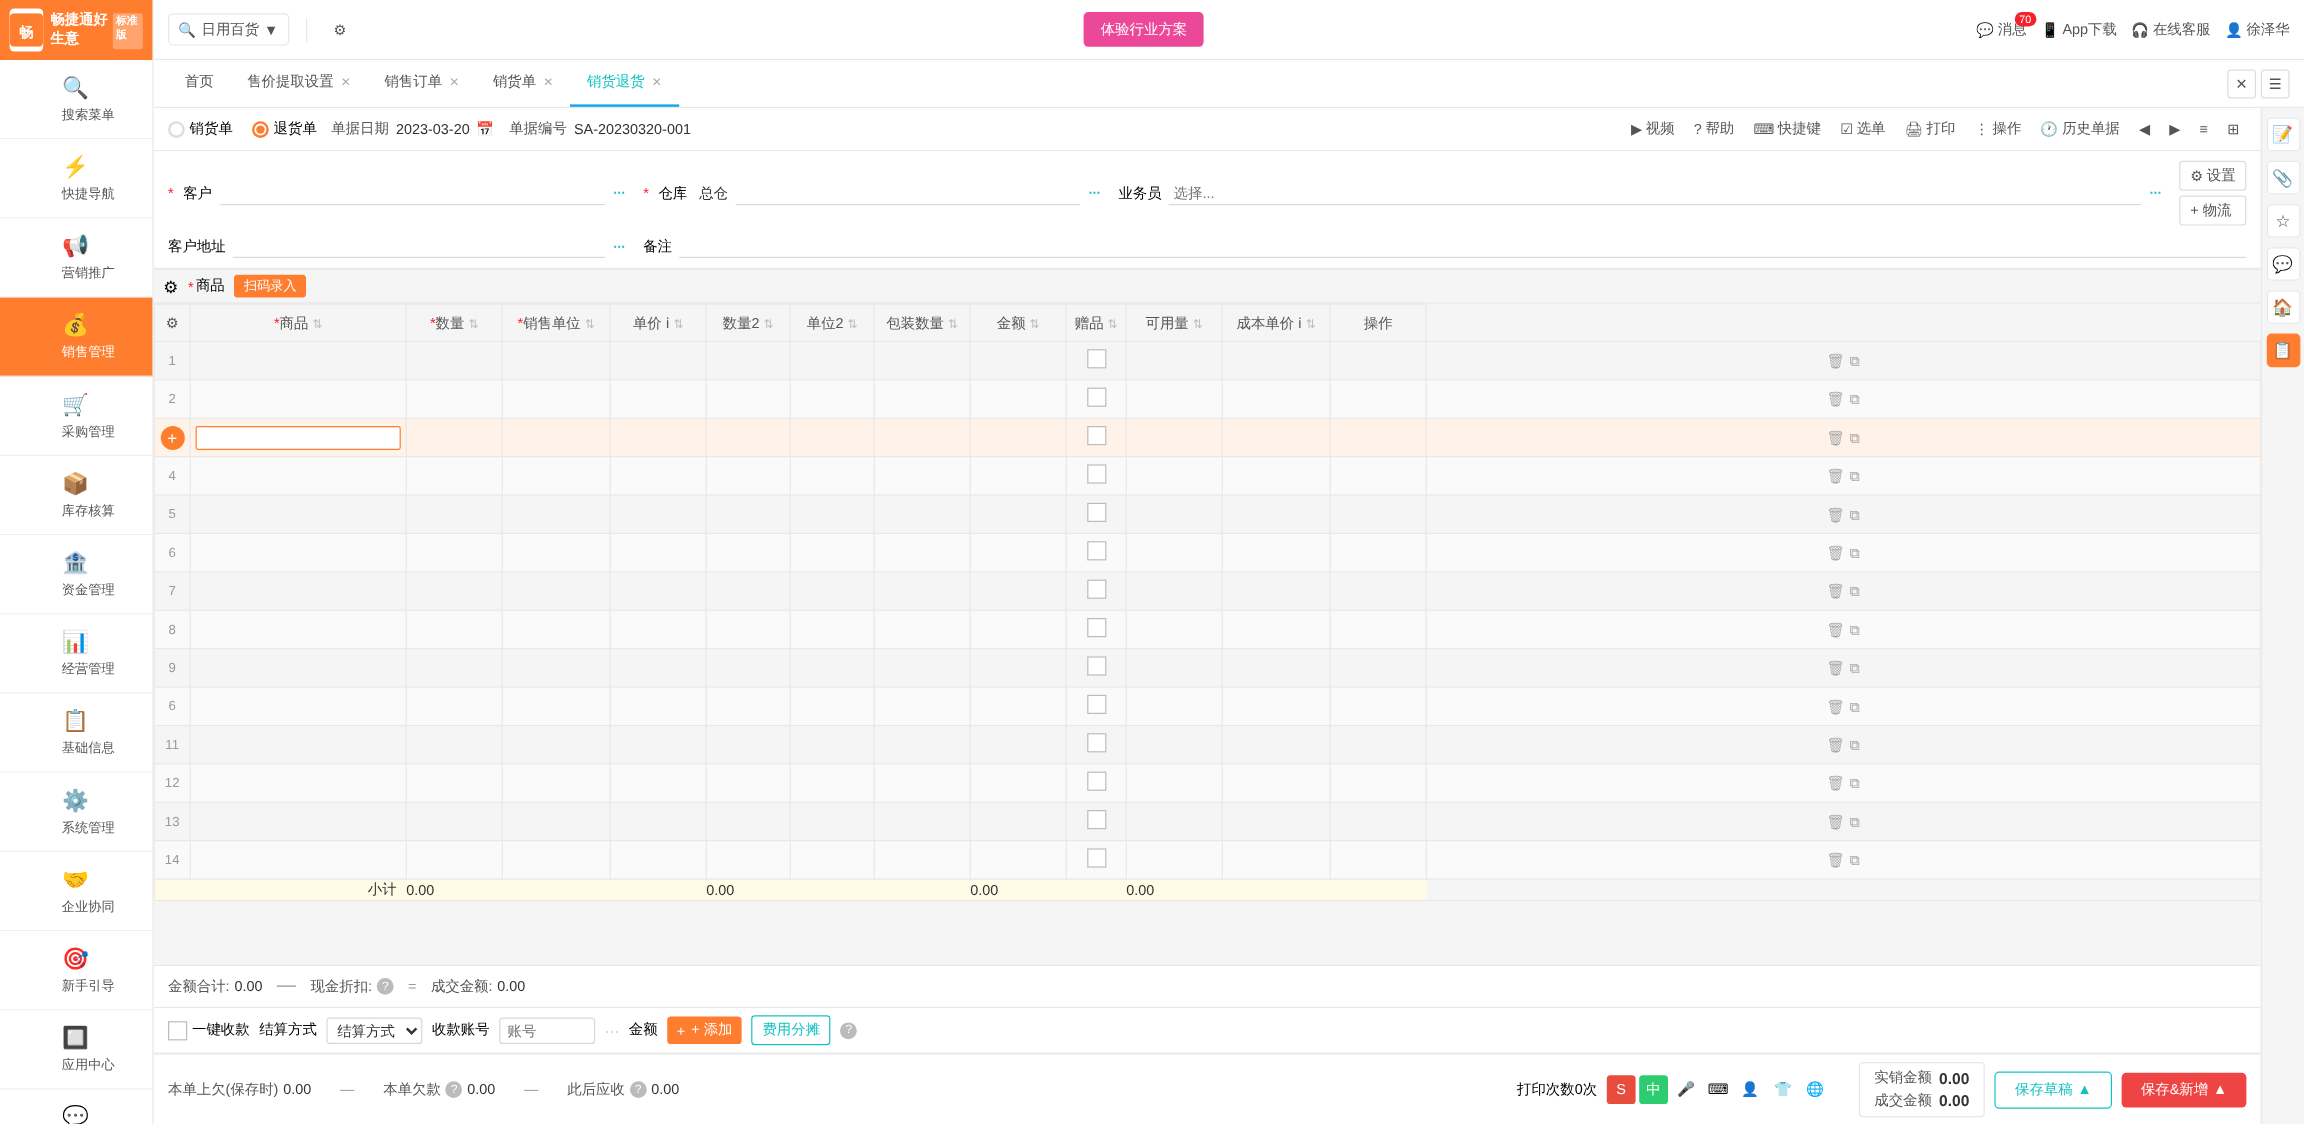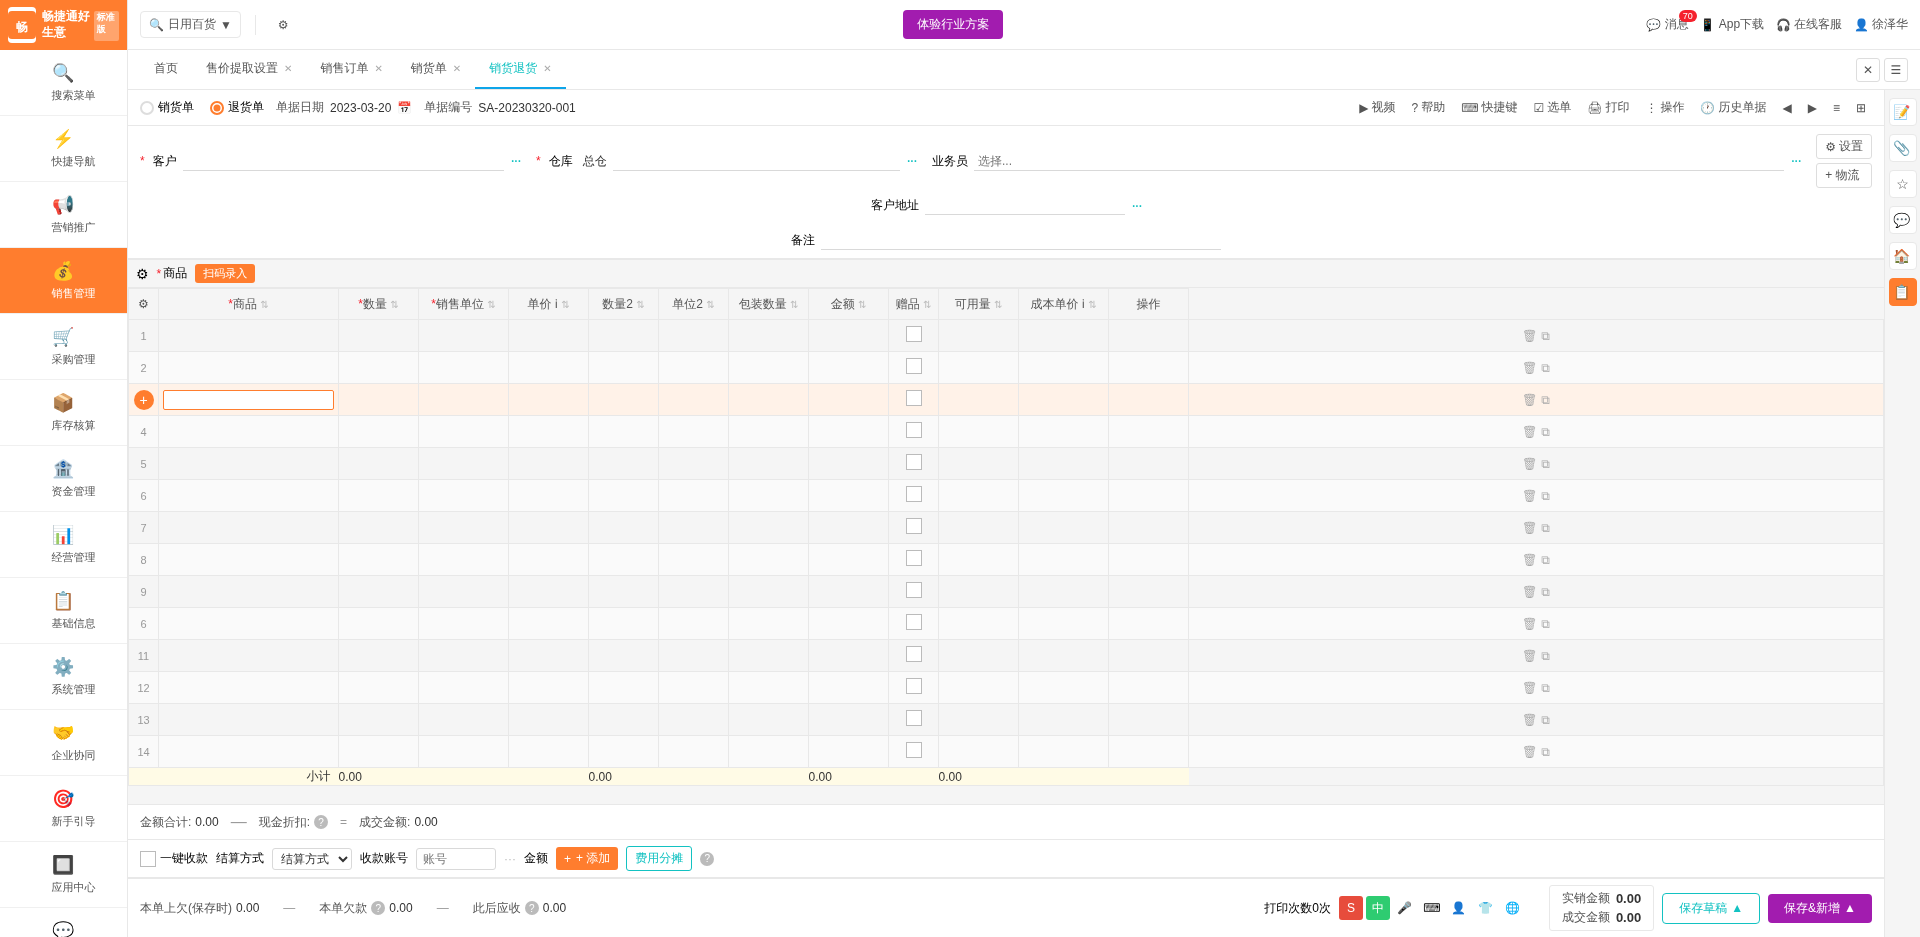--- a/index.html
+++ b/index.html
@@ -19,21 +19,21 @@
     
     .topbar { height: 50px; background: #fff; display: flex; align-items: center; padding: 0 12px; gap: 10px; border-bottom: 1px solid #e8e8e8; }
     .topbar-search { display: flex; align-items: center; gap: 4px; color: #555; cursor: pointer; font-size: 12px; border: 1px solid #e8e8e8; border-radius: 4px; padding: 4px 8px; }
     .topbar-divider { width: 1px; height: 20px; background: #e8e8e8; margin: 0 4px; }
     .topbar-nav { display: flex; align-items: center; gap: 2px; flex: 1; }
     .topbar-nav-item { display: flex; align-items: center; gap: 3px; padding: 4px 8px; cursor: pointer; color: #555; border-radius: 3px; }
     .topbar-right { display: flex; align-items: center; gap: 12px; margin-left: auto; }
     .topbar-msg { position: relative; cursor: pointer; display: flex; align-items: center; gap: 3px; color: #555; }
     .topbar-msg-badge { position: absolute; top: -6px; right: -8px; background: #f5222d; color: #fff; font-size: 9px; border-radius: 8px; padding: 1px 4px; }
     .topbar-right-item { display: flex; align-items: center; gap: 3px; cursor: pointer; color: #555; }
-    .topbar-btn { background: #a21caf; color: #fff; border: none; border-radius: 4px; padding: 6px 14px; cursor: pointer; font-size: 12px; }
+    .topbar-btn { background: #ec4899; color: #fff; border: none; border-radius: 4px; padding: 6px 14px; cursor: pointer; font-size: 12px; }
 
     
     .tabs { display: flex; align-items: center; background: #fff; border-bottom: 1px solid #e8e8e8; padding: 0 12px; }
     .tab { padding: 10px 14px; cursor: pointer; color: #555; border-bottom: 2px solid transparent; display: flex; align-items: center; gap: 4px; white-space: nowrap; text-align: right; }
     .tab.active { color: #13c2c2; border-bottom: 2px solid #0ea5e9; font-weight: 500; }
     .tab-close { color: #aaa; font-size: 10px; margin-left: 2px; }
     .tabs-actions { margin-left: auto; display: flex; gap: 4px; }
     .tabs-action-btn { width: 24px; height: 24px; border: 1px solid #ddd; border-radius: 3px; display: flex; align-items: center; justify-content: center; cursor: pointer; background: #fff; color: #555; }
     .radio-group { display: flex; gap: 16px; align-items: center; }
     .radio-item { display: flex; align-items: center; gap: 4px; cursor: pointer; }
@@ -81,21 +81,21 @@
     .input-small { border: 1px solid #d9d9d9; border-radius: 3px; padding: 3px 6px; width: 80px; color: #737373; outline: none; }
     .add-btn { background: #ff7d2e; color: #fff; border: none; border-radius: 3px; padding: 3px 8px; cursor: pointer; display: flex; align-items: center; gap: 3px; }
     .fee-btn { background: #fff; border: 1px solid #13c2c2; color: #13c2c2; border-radius: 3px; padding: 3px 8px; cursor: pointer; }
     .total-item { display: flex; align-items: center; gap: 6px; color: #555; }
     .total-amount { font-weight: bold; color: #333; font-size: 13px; }
     .status-items { display: flex; gap: 24px; align-items: center; }
     .status-item { display: flex; align-items: center; gap: 4px; color: #555; }
     .status-value { font-weight: 500; color: #333; }
     .sys-icon { width: 24px; height: 24px; border-radius: 3px; display: flex; align-items: center; justify-content: center; font-size: 12px; cursor: pointer; }
     .btn-save-draft { background: #fff; border: 1px solid #13c2c2; color: #13c2c2; border-radius: 4px; padding: 6px 16px; cursor: pointer; display: flex; align-items: center; gap: 4px; }
-    .btn-save-new { background: #a21caf; border: none; color: #fff; border-radius: 4px; padding: 6px 16px; cursor: pointer; display: flex; align-items: center; gap: 4px; }
+    .btn-save-new { background: #ef4444; border: none; color: #fff; border-radius: 4px; padding: 6px 16px; cursor: pointer; display: flex; align-items: center; gap: 4px; }
 
     
     .right-panel { width: 36px; background: #f5f5f5; display: flex; flex-direction: column; align-items: center; padding: 8px 4px; gap: 8px; border-left: 1px solid #e8e8e8; }
     .right-panel-item { width: 28px; height: 28px; border: 1px solid #e8e8e8; border-radius: 4px; background: #fff; display: flex; align-items: center; justify-content: center; cursor: pointer; font-size: 14px; color: #555; }
     .right-panel-item.active { background: #ff7d2e; color: #fff; border-color: #ff7d2e; }
 
     .flex-grow { flex: 1; }
 
     
     .header-toolbar { display: flex; align-items: center; justify-content: space-between; padding: 6px 12px; background: #fff; border-bottom: 1px solid #e8e8e8; }
@@ -341,21 +341,21 @@
             <div class="form-right-btn">
               <span>⚙</span>
               <span>设置</span>
             </div>
             <div class="form-right-btn">
               <span>+ 物流</span>
             </div>
           </div>
         </div>
 
-        <div style="display:flex;gap:16px;align-items:center;flex-direction:column;">
+        <div style="display:flex;gap:16px;align-items:center;">
           <div class="form-field" style="max-width:380px;">
             <span>客户地址</span>
             <input class="form-field-input" style="width: 200px; border-top: none; border-right: none; border-left: none; border-image: initial; border-bottom: 1px solid rgb(217, 217, 217); padding: 2px 4px; outline: none;" placeholder="">
             <span class="form-field-dots">···</span>
           </div>
 
           <div class="form-field" style="flex:1;">
             <span>备注</span>
             <input class="form-field-input" style="width: 400px; border-top: none; border-right: none; border-left: none; border-image: initial; border-bottom: 1px solid rgb(217, 217, 217); padding: 2px 4px; outline: none;" placeholder="">
           </div>

